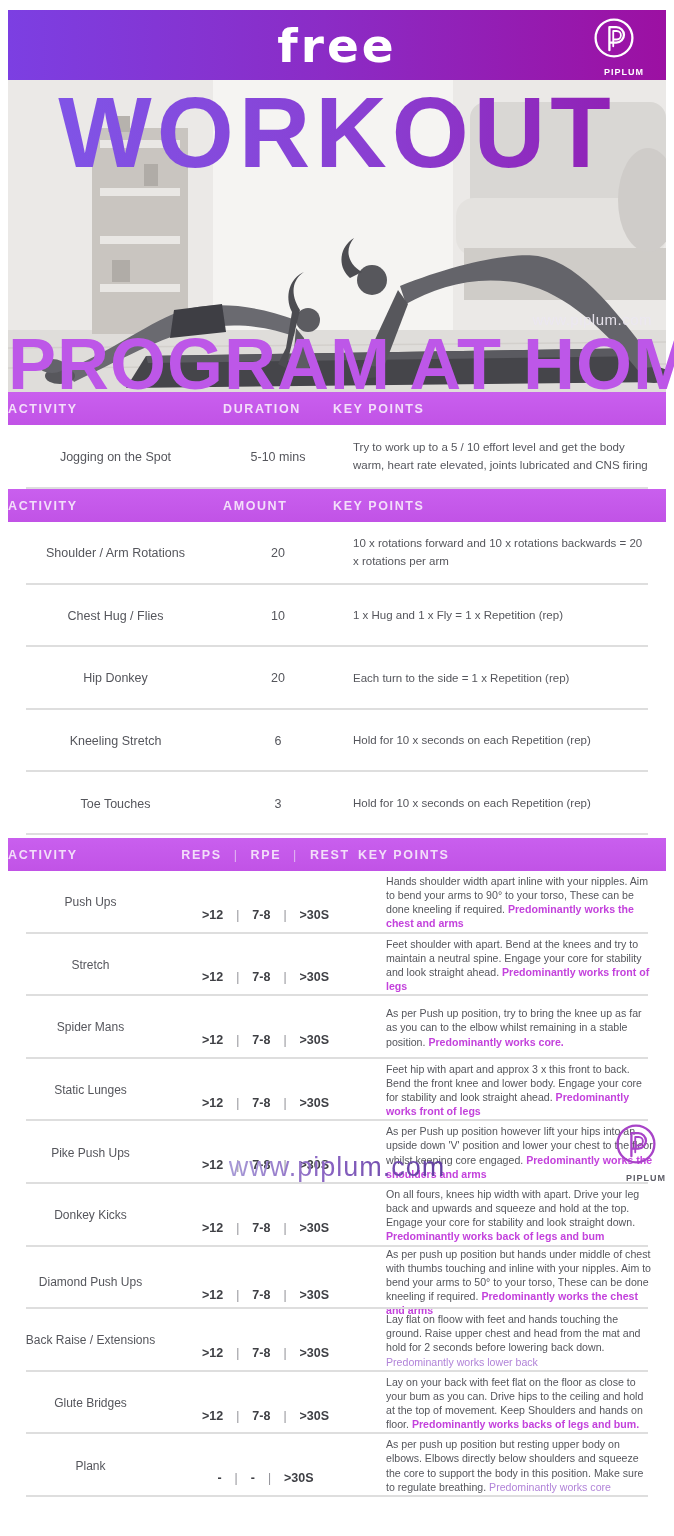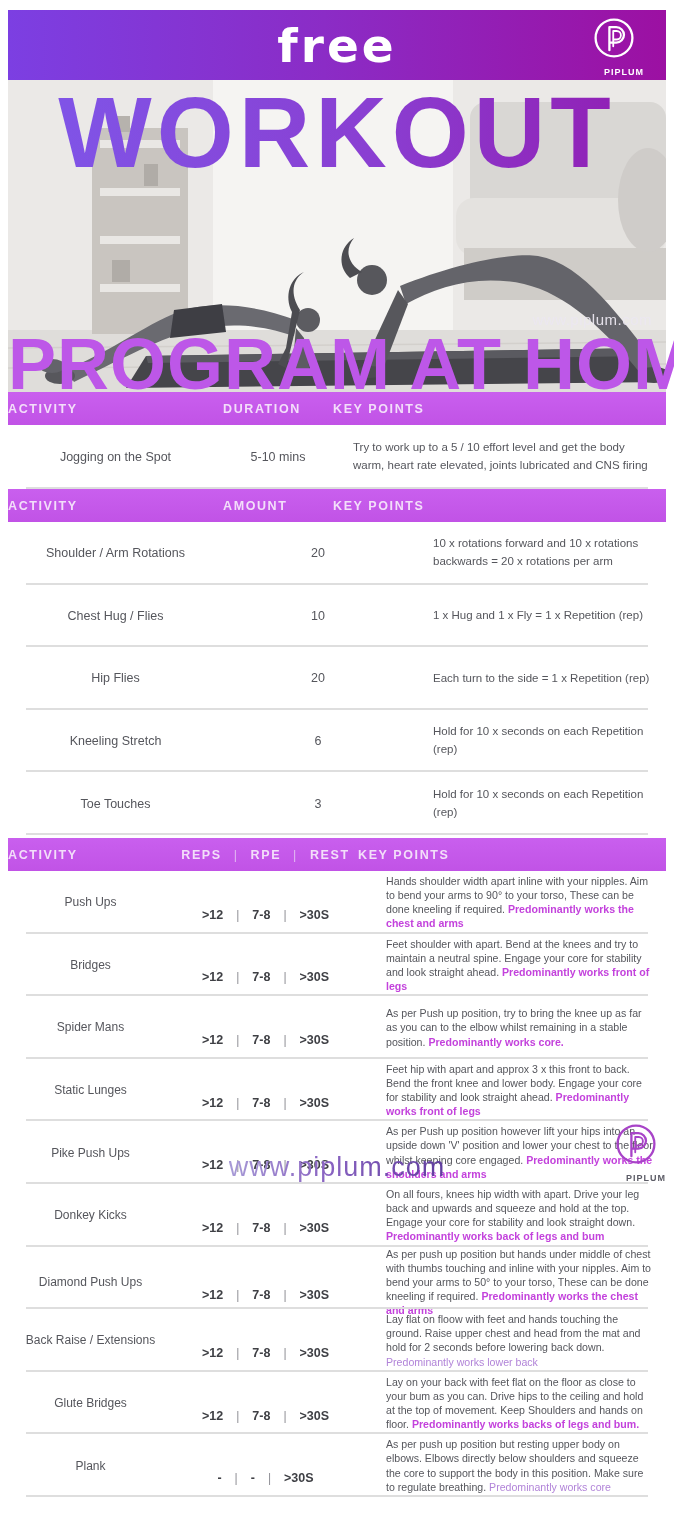--- a/index.html
+++ b/index.html
@@ -61,21 +61,21 @@
     height:2px; background:#dedede;
   }
   .act { text-align:center; font-size:12.5px; color:#55565c; }
   .amt { text-align:center; font-size:12.5px; color:#55565c; }
   .key { font-size:11.5px; line-height:1.55; color:#55565c; padding-right:16px; padding-left:20px; }
   .t1 { position:absolute; top:392px; left:8px; right:8px; }
   .t1 .hdr-bar { height:33px; }
   .t1 .row { height:64px; }
   .t2 { position:absolute; top:489px; left:8px; right:8px; }
   .t2 .hdr-bar { height:33px; }
-  .t2 .row { height:62.6px;gap:40px; }
+  .t2 .row { height:62.6px; }
 
   
   .t3 { position:absolute; top:838px; left:8px; right:8px; }
   .t3 .hdr-bar { height:33px; }
   .t3 .row { height:62.6px; }
   .t3 .act { font-size:12px; }
   .t3 .key { font-size:10.6px; line-height:1.34; padding-left:28px; padding-right:12px; }
   .metrics { display:flex; align-items:center; justify-content:center; gap:13px;
              font-size:12.5px; font-weight:700; color:#3f4045;margin-top:25px; }
   .metrics .pipe { color:#909096; font-weight:400; font-size:12px; }
@@ -188,21 +188,21 @@
       <div class="act">Shoulder / Arm Rotations</div>
       <div class="amt">20</div>
       <div class="key">10 x rotations forward and 10 x rotations backwards = 20 x rotations per arm</div>
     </div>
     <div class="row grid12">
       <div class="act">Chest Hug / Flies</div>
       <div class="amt">10</div>
       <div class="key">1 x Hug and 1 x Fly = 1 x Repetition (rep)</div>
     </div>
     <div class="row grid12">
-      <div class="act">Hip Flies</div>
+      <div class="act">Hip Donkey</div>
       <div class="amt">20</div>
       <div class="key">Each turn to the side = 1 x Repetition (rep)</div>
     </div>
     <div class="row grid12">
       <div class="act">Kneeling Stretch</div>
       <div class="amt">6</div>
       <div class="key">Hold for 10 x seconds on each Repetition (rep)</div>
     </div>
     <div class="row grid12">
       <div class="act">Toe Touches</div>
@@ -230,21 +230,21 @@
         <span>&gt;12</span>
         <span class="pipe">|</span>
         <span>7-8</span>
         <span class="pipe">|</span>
         <span>&gt;30S</span>
       </div>
       <div class="key"><span>Hands shoulder width apart inline with your nipples. Aim to bend your arms to 90° to your torso, These can be done kneeling if required. </span><span class="accent">Predominantly works the chest and arms</span></div>
     </div>
 
     <div class="row grid3">
-      <div class="act">Bridges</div>
+      <div class="act">Stretch</div>
       <div class="metrics">
         <span>&gt;12</span>
         <span class="pipe">|</span>
         <span>7-8</span>
         <span class="pipe">|</span>
         <span>&gt;30S</span>
       </div>
       <div class="key"><span>Feet shoulder with apart. Bend at the knees and try to maintain a neutral spine. Engage your core for stability and look straight ahead. </span><span class="accent">Predominantly works front of legs</span></div>
     </div>
 

